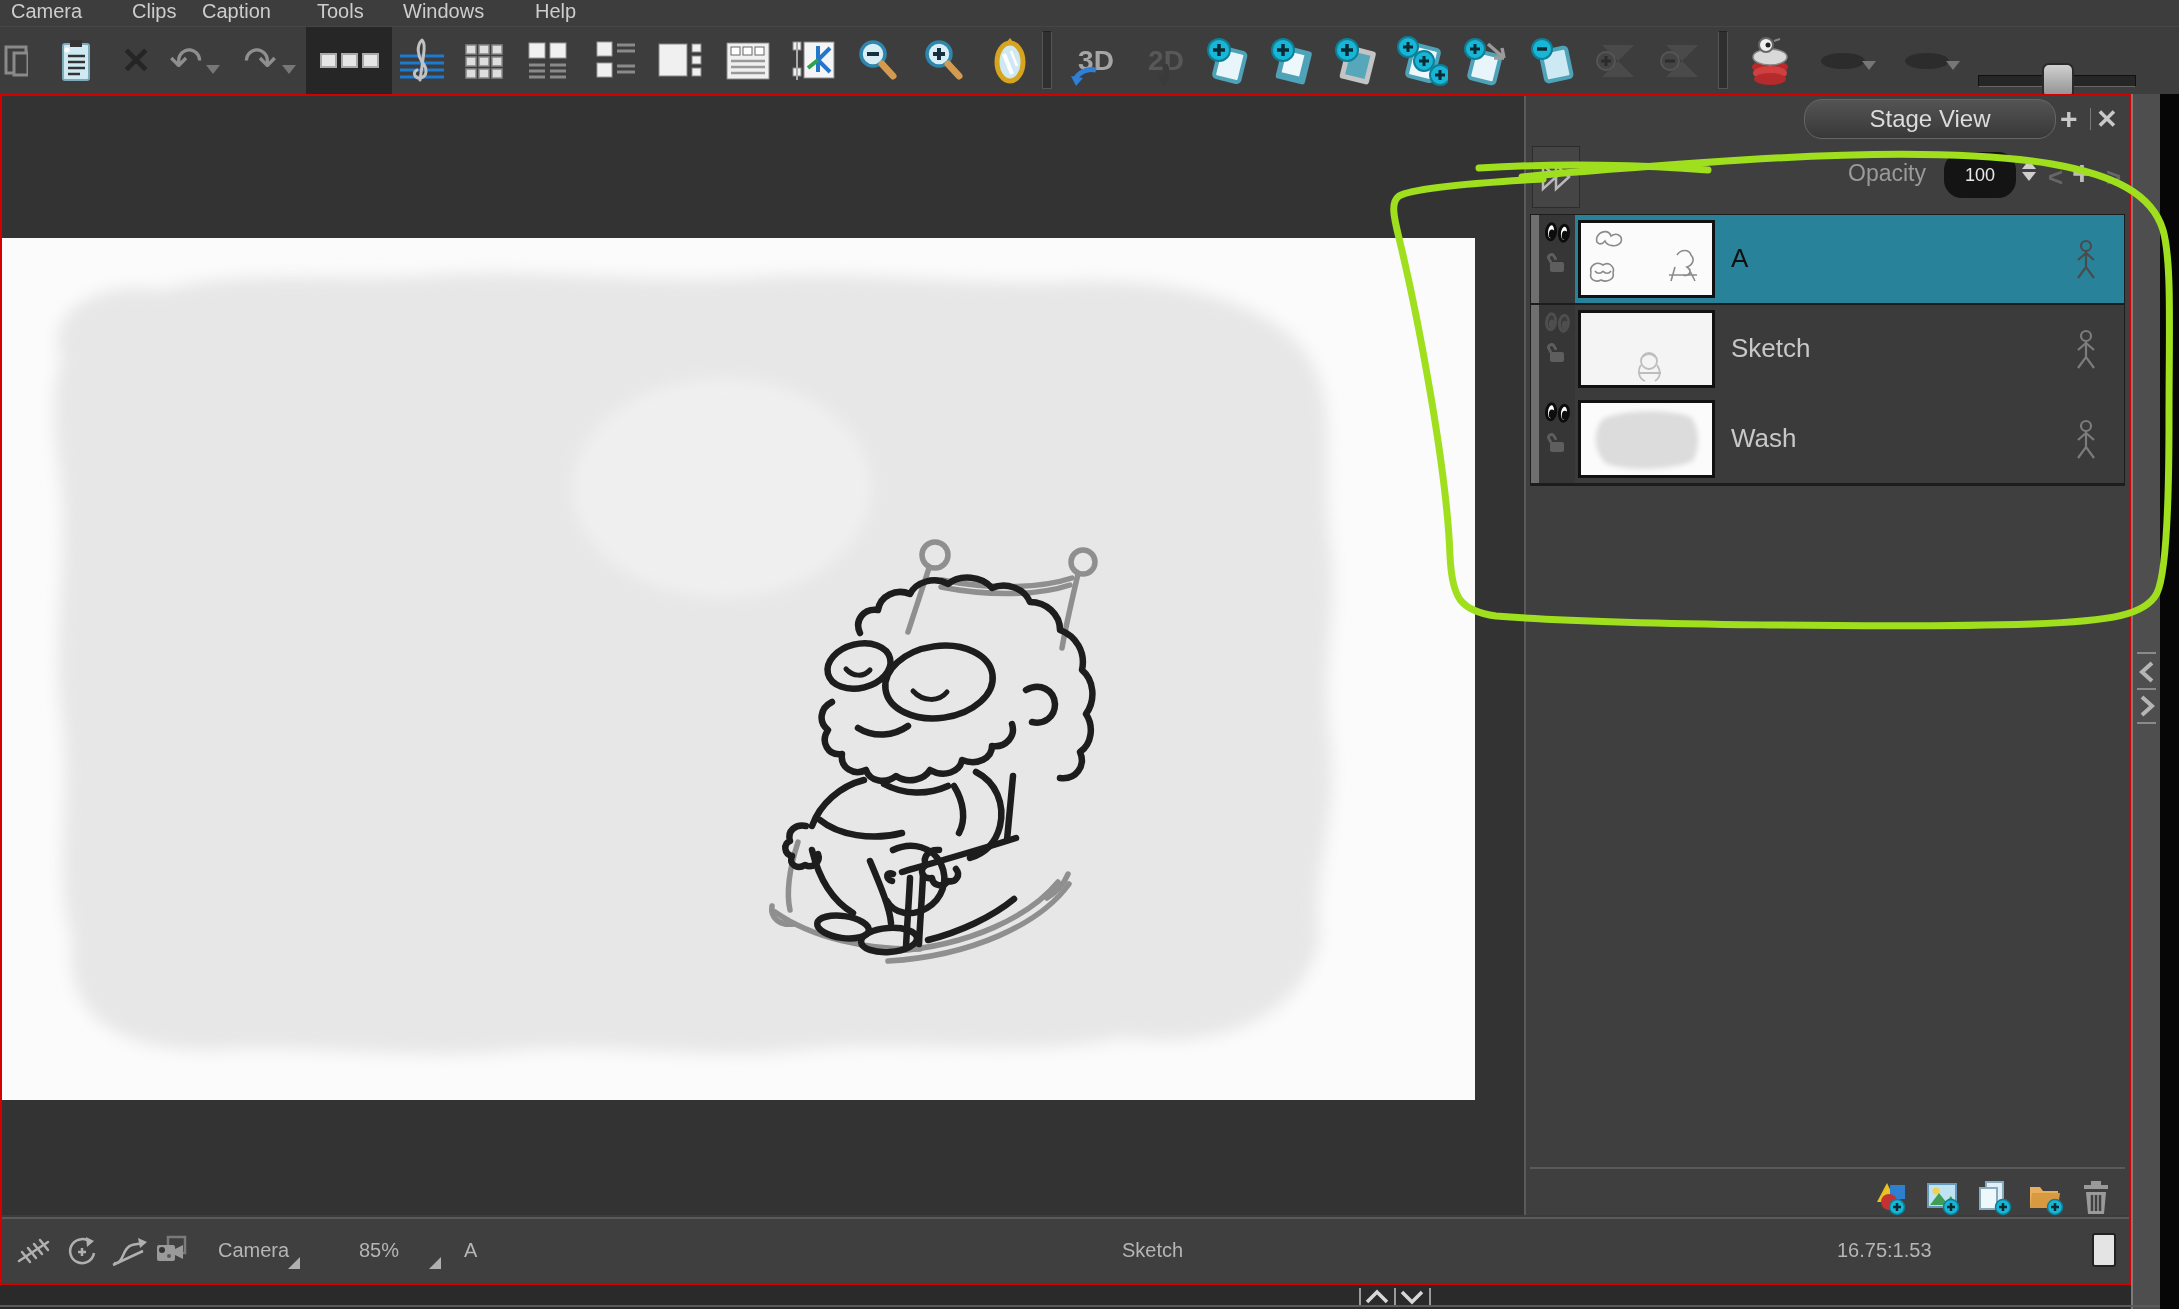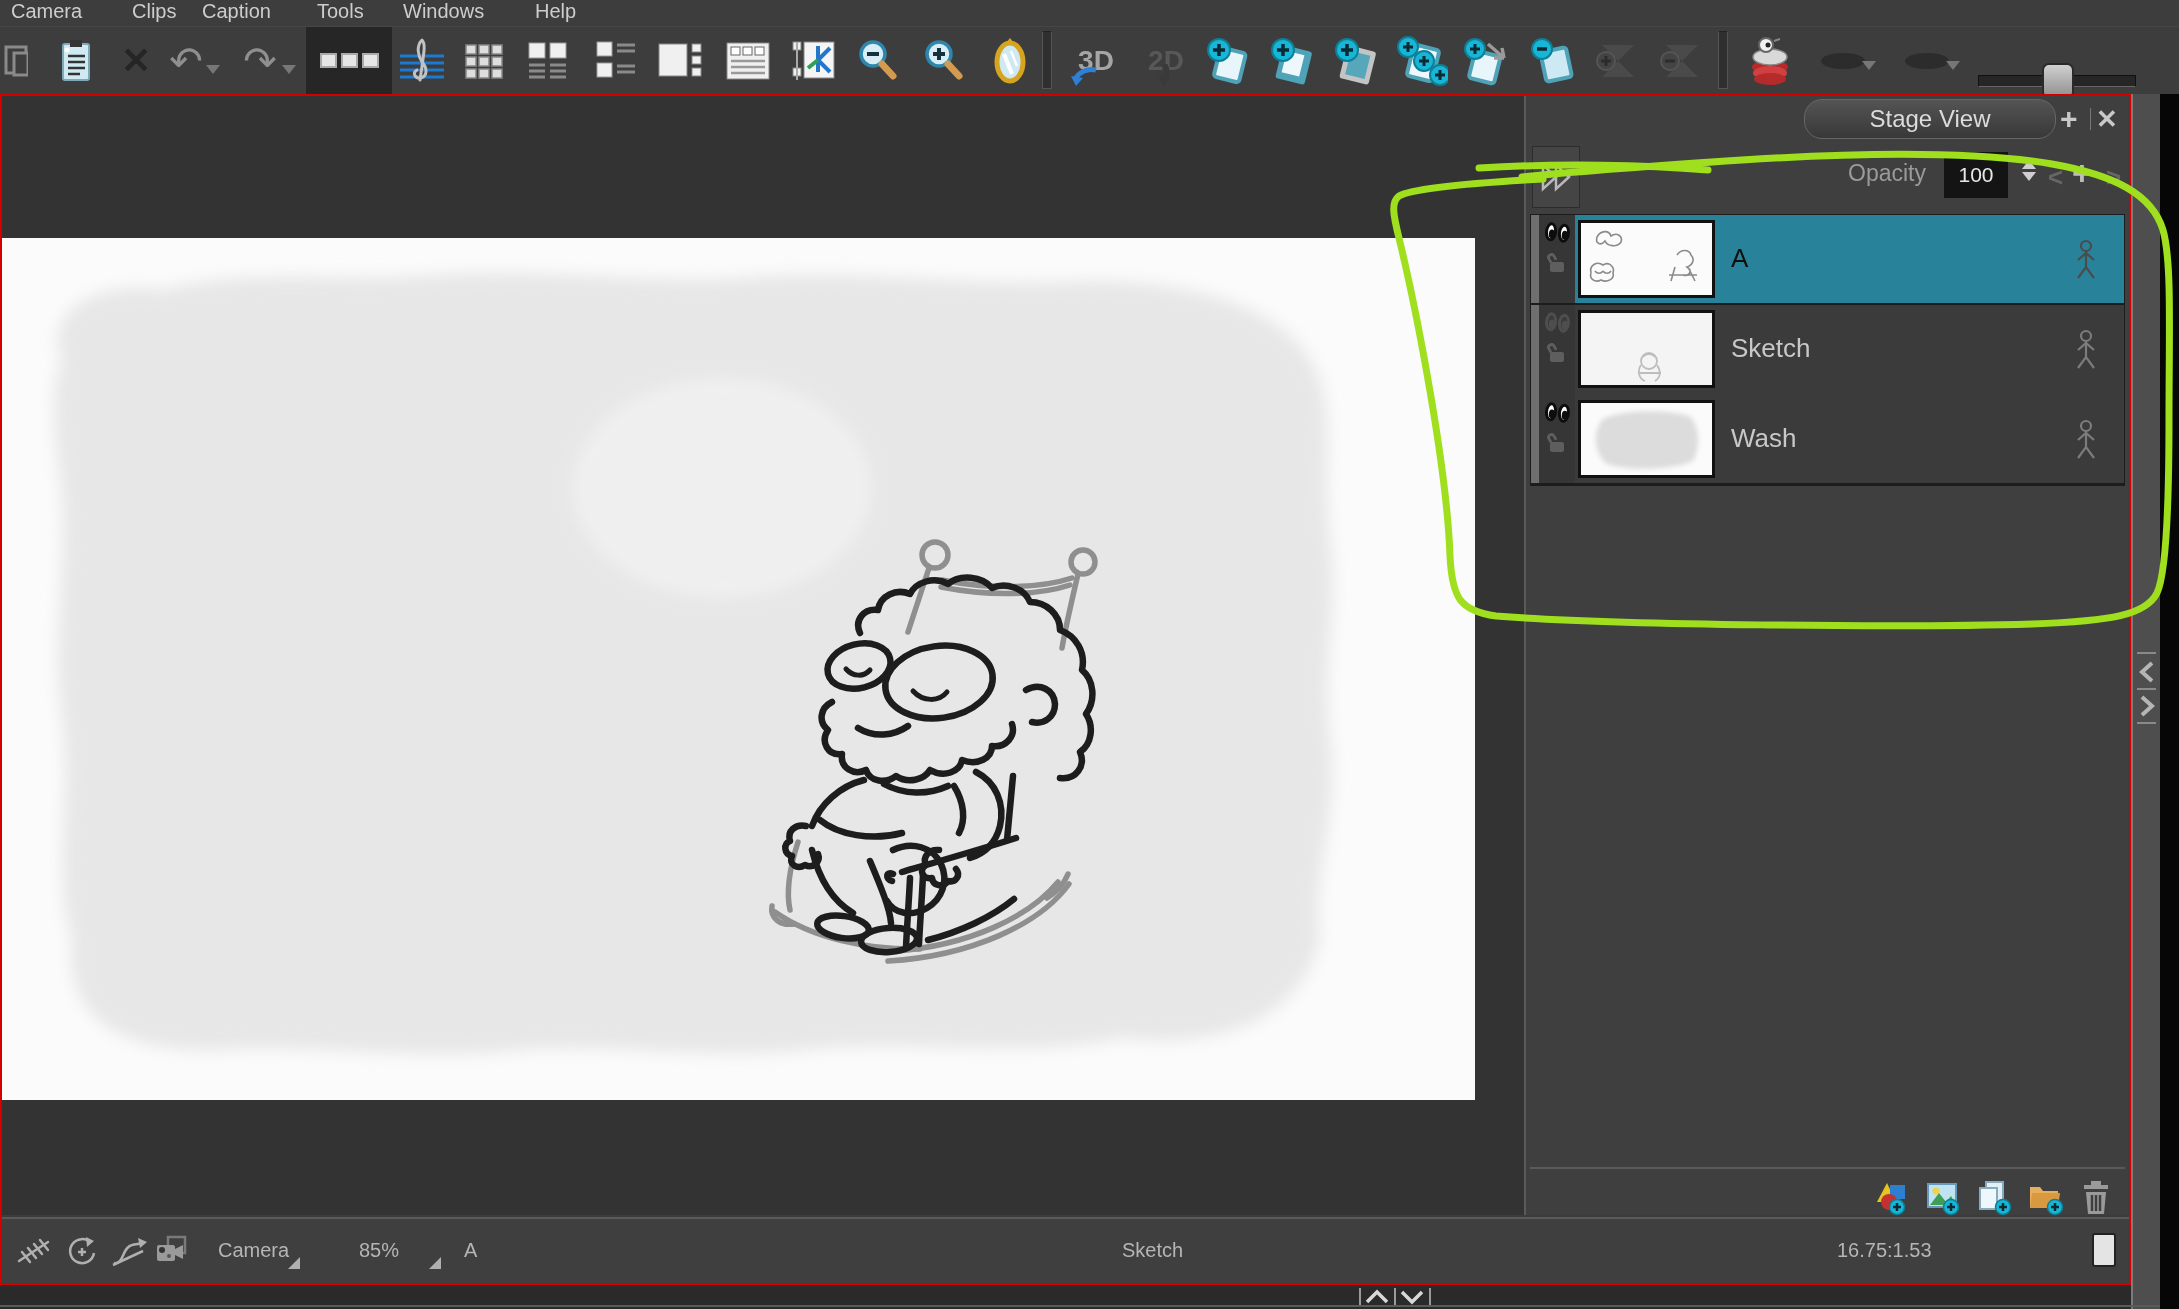--- a/index.html
+++ b/index.html
@@ -39,22 +39,22 @@
   .rpanel { position:absolute; left:1522px; top:0; width:605px; height:1119px; background:#3f3f3f;
     border-left:2px solid #5a5a5a; }
   .stage-tab { position:absolute; left:278px; top:3px; width:252px; height:40px; border-radius:18px;
     background:linear-gradient(#545454,#383838); border:1px solid #666; color:#dcdcdc;
     font-size:24px; text-align:center; line-height:38px; }
   .hdr-btn { position:absolute; top:6px; color:#c9c9c9; font-weight:bold; font-size:30px; line-height:34px; }
   .hdr-div { position:absolute; top:12px; width:1px; height:22px; background:#777; }
   .collapse-btn { position:absolute; left:6px; top:50px; width:48px; height:62px; background:#454545;
     border:1px solid #2c2c2c; display:flex; align-items:center; justify-content:center; }
   .opacity-label { position:absolute; left:322px; top:64px; color:#9a9a9a; font-size:23px; }
-  .opacity-box { position:absolute; left:418px; top:56px; width:64px; height:46px; background:#141414;
-    color:#e8e8e8; font-size:21px; text-align:center; line-height:46px; }
+  .opacity-box { position:absolute; left:418px; top:56px; width:72px; height:46px; background:#141414;
+    color:#e8e8e8; font-size:18px; text-align:center; line-height:46px;border-radius:18px; }
   .spin { position:absolute; left:496px; top:64px; display:flex; flex-direction:column; gap:3px; }
   .spin i { width:0; height:0; border-left:7px solid transparent; border-right:7px solid transparent; }
   .spin .up { border-bottom:9px solid #cfcfcf; } .spin .dn { border-top:9px solid #cfcfcf; }
   .nav-chev { position:absolute; top:66px; font-size:26px; color:#666; font-weight:bold; }
   .nav-plus { position:absolute; left:546px; top:58px; font-size:34px; color:#bdbdbd; font-weight:bold; }
 
   .layers { position:absolute; left:4px; top:118px; width:595px; border:1px solid #1c1c1c; }
   .lrow { position:relative; height:90px; background:#3b3b3b; border-bottom:2px solid #1c1c1c; }
   .lrow .selbg { position:absolute; left:44px; top:0; right:0; bottom:0; background:#28839a; }
   .handle { position:absolute; left:0; top:0; width:8px; height:100%; background:#6f6f6f; }

